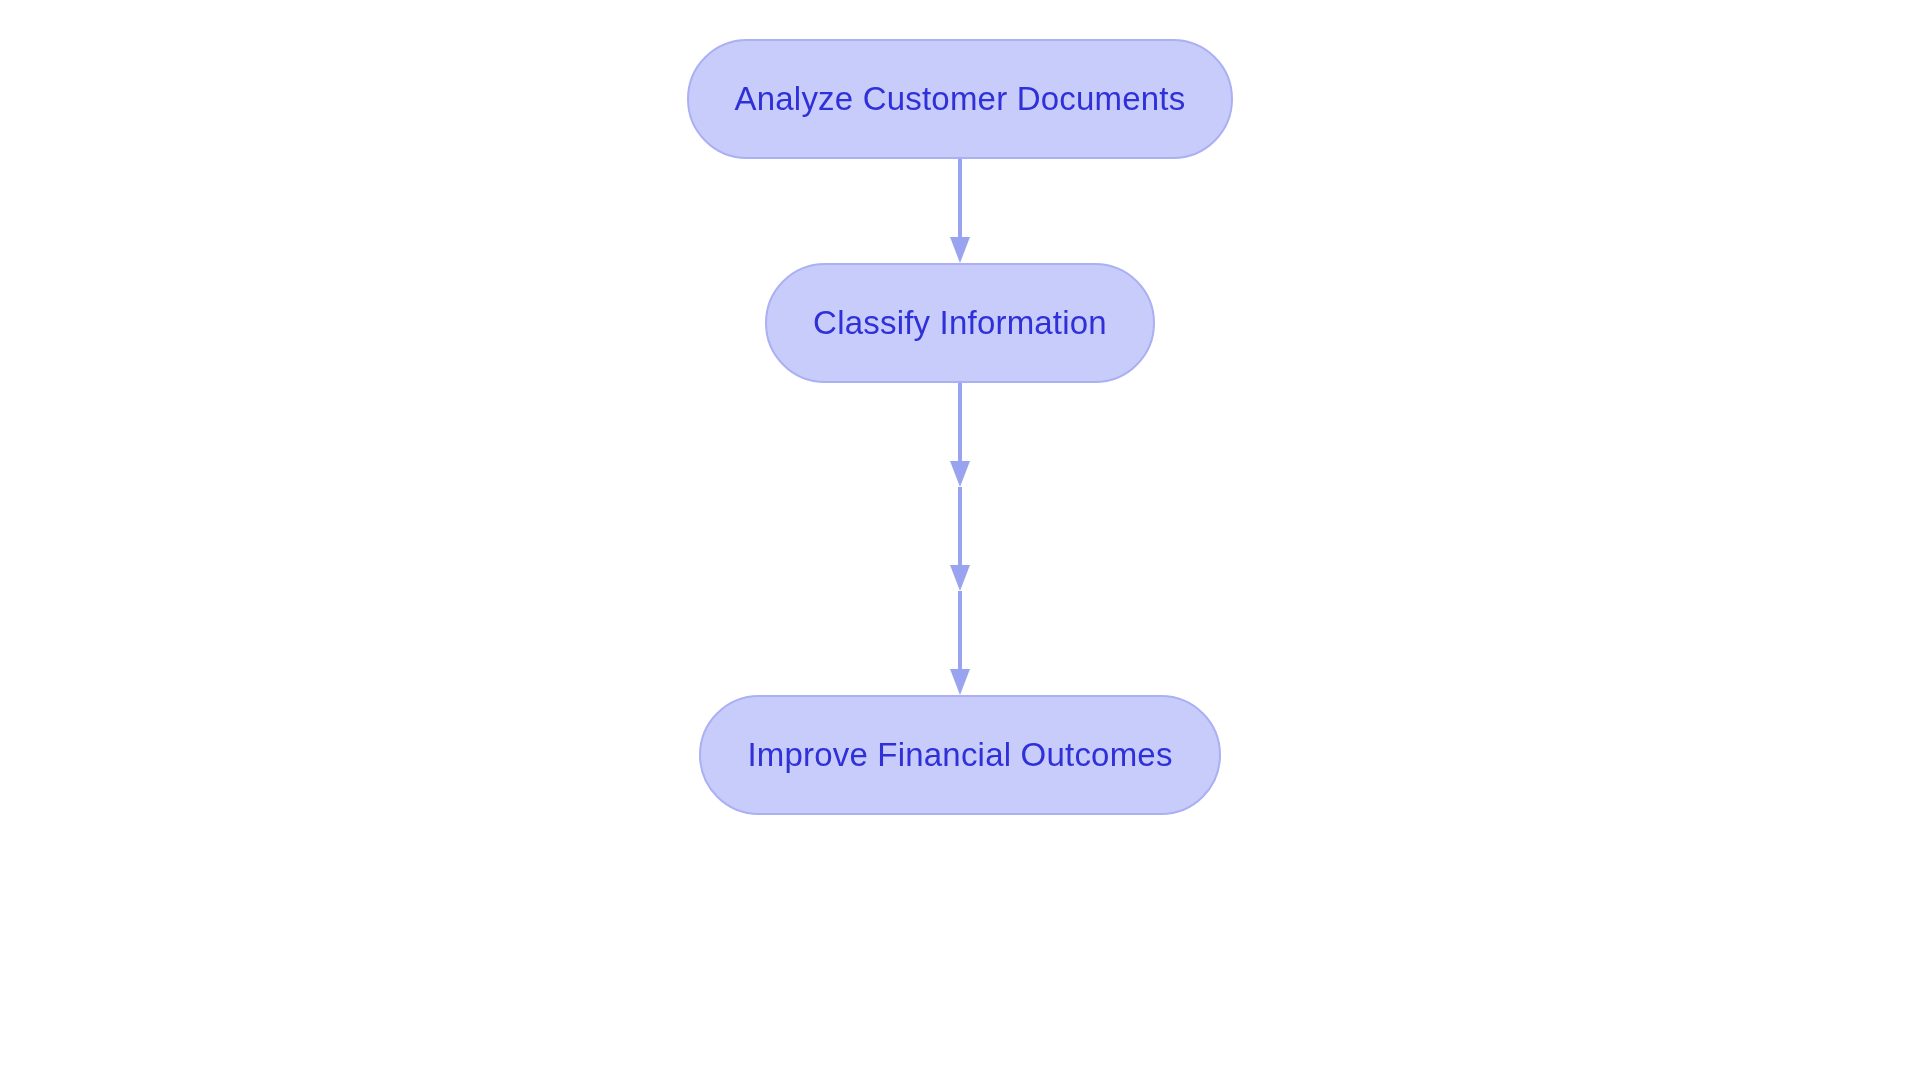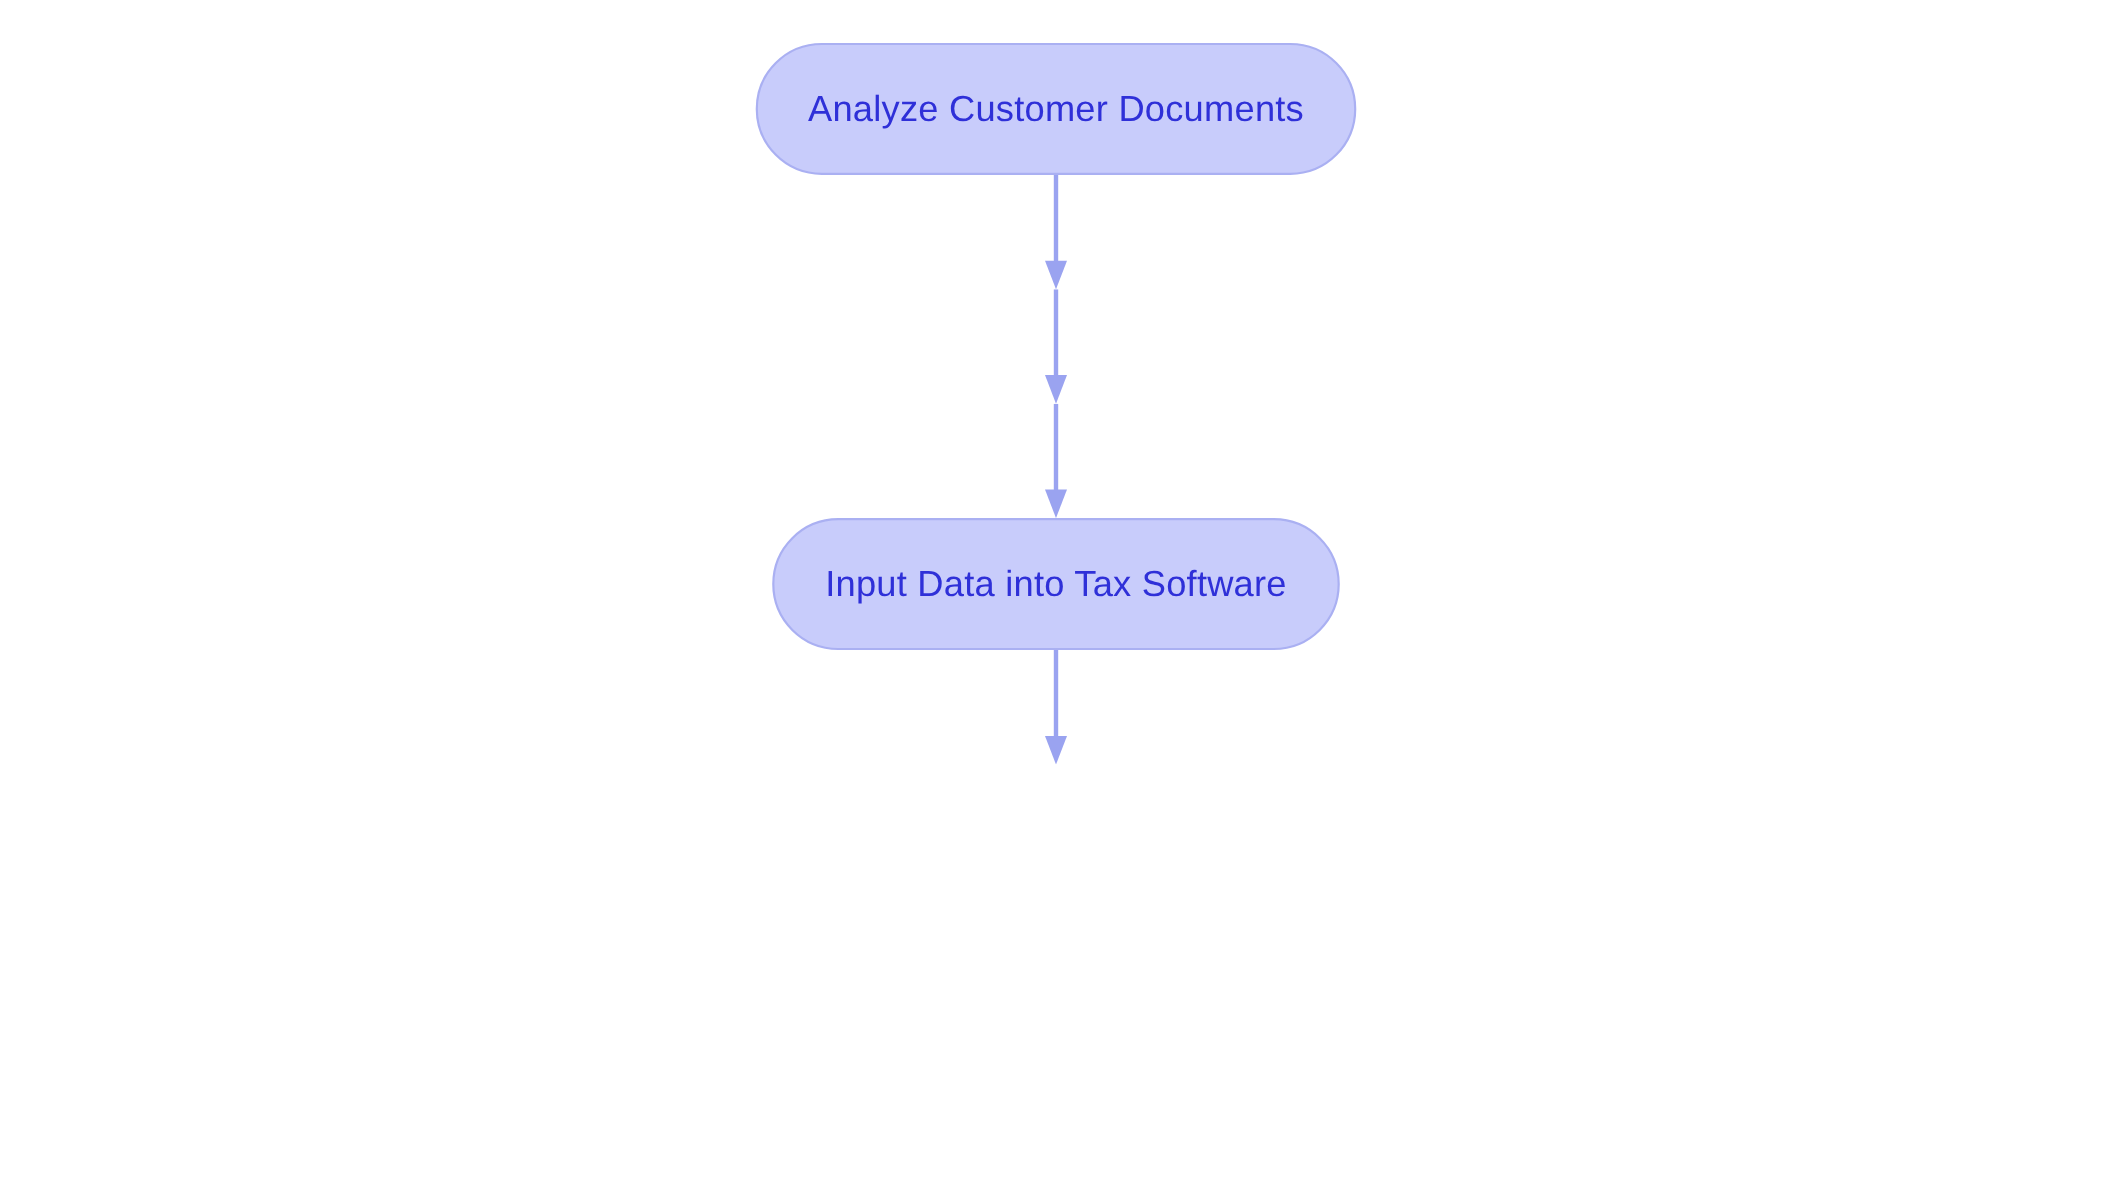--- a/index.html
+++ b/index.html
@@ -73,36 +73,39 @@
 
     <div class="node">
       <span>Analyze Customer Documents</span>
     </div>
 
     <svg class="connector" viewBox="0 0 30 104">
       <line class="shaft" x1="15" y1="0" x2="15" y2="84"></line>
       <polygon class="head" points="5,78 25,78 15,104"></polygon>
     </svg>
 
+    <div class="node">
+      <span>Classify Information</span>
+    </div>
+
+    <svg class="connector" viewBox="0 0 30 104">
+      <line class="shaft" x1="15" y1="0" x2="15" y2="84"></line>
+      <polygon class="head" points="5,78 25,78 15,104"></polygon>
+    </svg>
+
 
     <svg class="connector" viewBox="0 0 30 104">
       <line class="shaft" x1="15" y1="0" x2="15" y2="84"></line>
       <polygon class="head" points="5,78 25,78 15,104"></polygon>
     </svg>
 
 
     <svg class="connector" viewBox="0 0 30 104">
       <line class="shaft" x1="15" y1="0" x2="15" y2="84"></line>
       <polygon class="head" points="5,78 25,78 15,104"></polygon>
     </svg>
 
     <div class="node">
-      <span>Input Data into Tax Software</span>
+      <span>Improve Financial Outcomes</span>
     </div>
-
-    <svg class="connector" viewBox="0 0 30 104">
-      <line class="shaft" x1="15" y1="0" x2="15" y2="84"></line>
-      <polygon class="head" points="5,78 25,78 15,104"></polygon>
-    </svg>
-
 
   </div>
 </div>
 
 </body></html>

